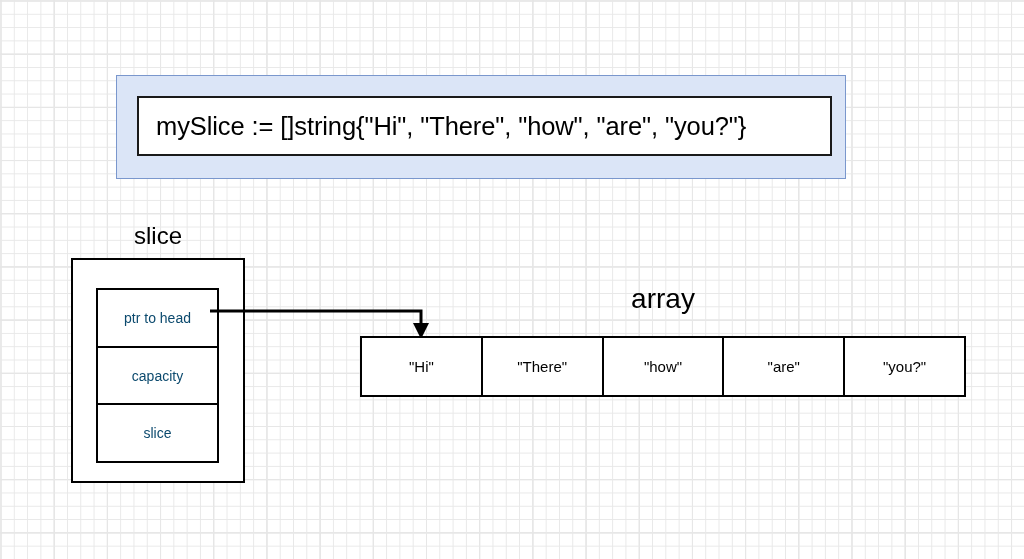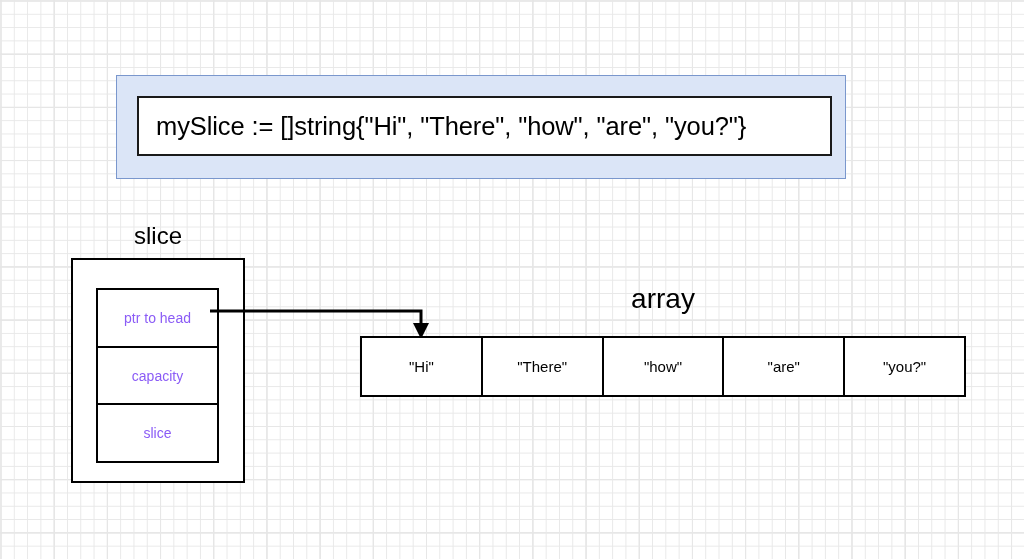--- a/index.html
+++ b/index.html
@@ -91,21 +91,21 @@
     border: 2px solid #000000;
     display: flex;
     flex-direction: column;
   }
   .slice-field {
     flex: 1 1 0;
     display: flex;
     align-items: center;
     justify-content: center;
     font-size: 14px;
-    color: #8b5cf6;
+    color: #0c4a6e;
     border-bottom: 2px solid #000000;
     box-sizing: border-box;
   }
   .slice-field:last-child { border-bottom: none; }
 
   
   #ptr-arrow {
     position: absolute;
     left: 210px;
     top: 295px;

